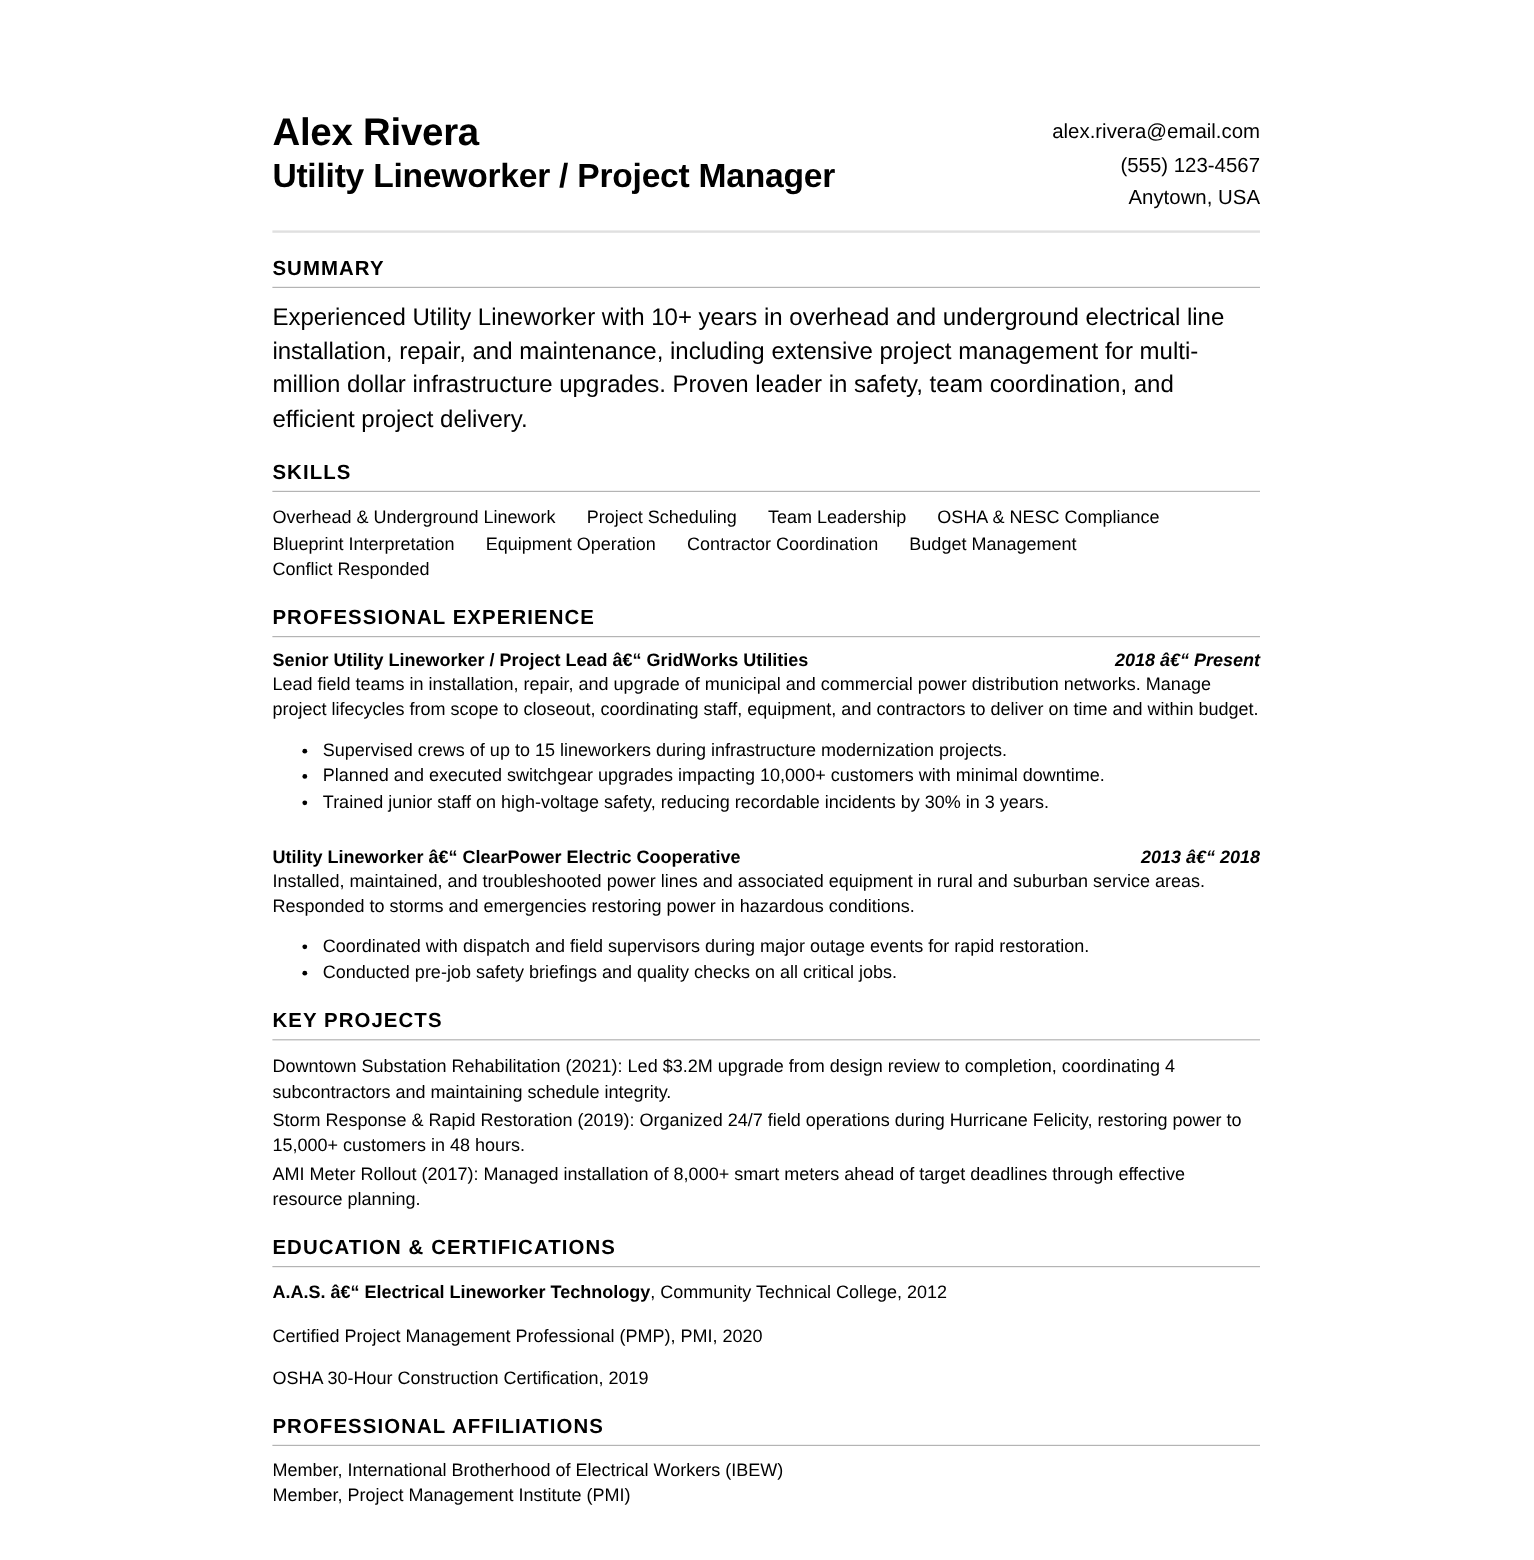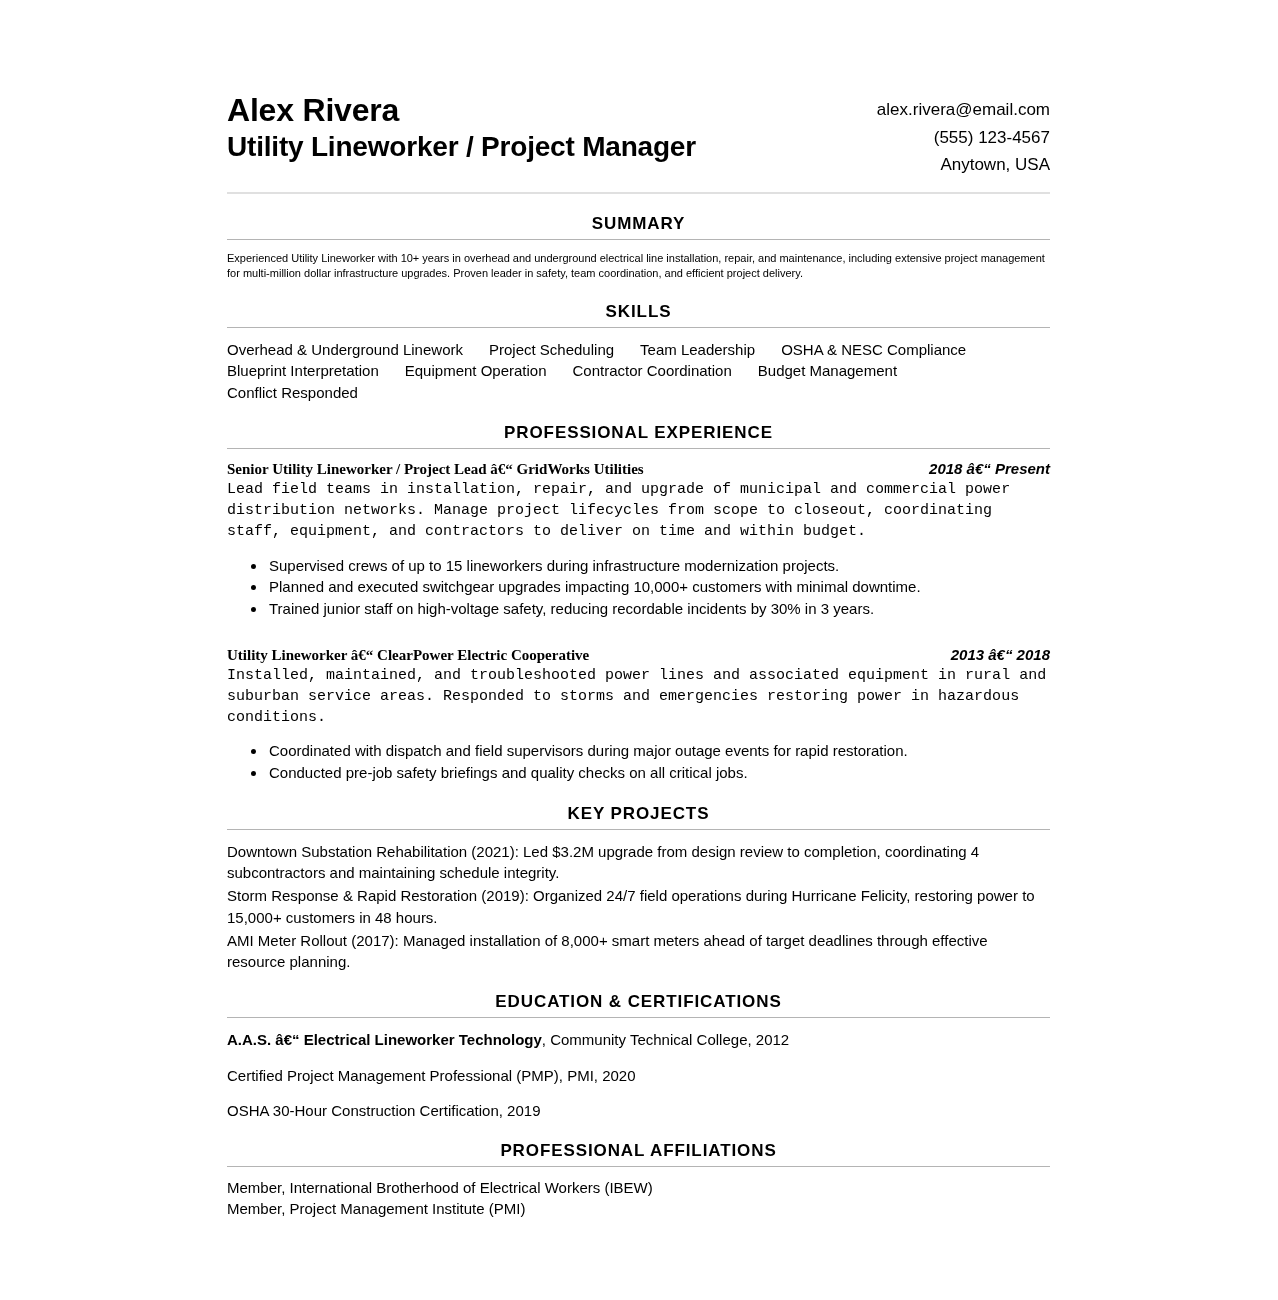--- a/index.html
+++ b/index.html
@@ -66,30 +66,29 @@
   
   .section {
     margin-top: 20px;
   }
   .section-title {
     font-size: 17px;
     font-weight: bold;
     letter-spacing: 0.9px;
     text-transform: uppercase;
     line-height: 1.18;
-    text-align: center;
   }
   .section-rule {
     border-top: 1px solid #b4b4b4;
     margin-top: 5px;
     margin-bottom: 11px;
   }
 
   .body-text {
-    font-size: 11px;
+    font-size: 20px;
     line-height: 1.42;
   }
 
   
   .skills {
     display: flex;
     flex-wrap: wrap;
     font-size: 15px;
     line-height: 1.42;
     column-gap: 26px;
@@ -103,33 +102,31 @@
   .job + .job { margin-top: 26px; }
   .job-head {
     display: flex;
     justify-content: space-between;
     align-items: baseline;
     font-size: 15px;
   }
   .job-title {
     font-weight: bold;
     white-space: nowrap;
-    font-family: Liberation Serif, serif;
   }
   .job-dates {
     font-weight: bold;
     font-style: italic;
     white-space: nowrap;
     padding-left: 16px;
   }
   .job-desc {
     font-size: 15px;
     line-height: 1.42;
     margin-top: 1px;
-    font-family: Liberation Mono, monospace;
   }
   .bullets {
     margin: 12px 0 0 0;
     padding-left: 40px;
     font-size: 15px;
     line-height: 1.44;
   }
   .bullets li {
     padding-left: 2px;
   }

